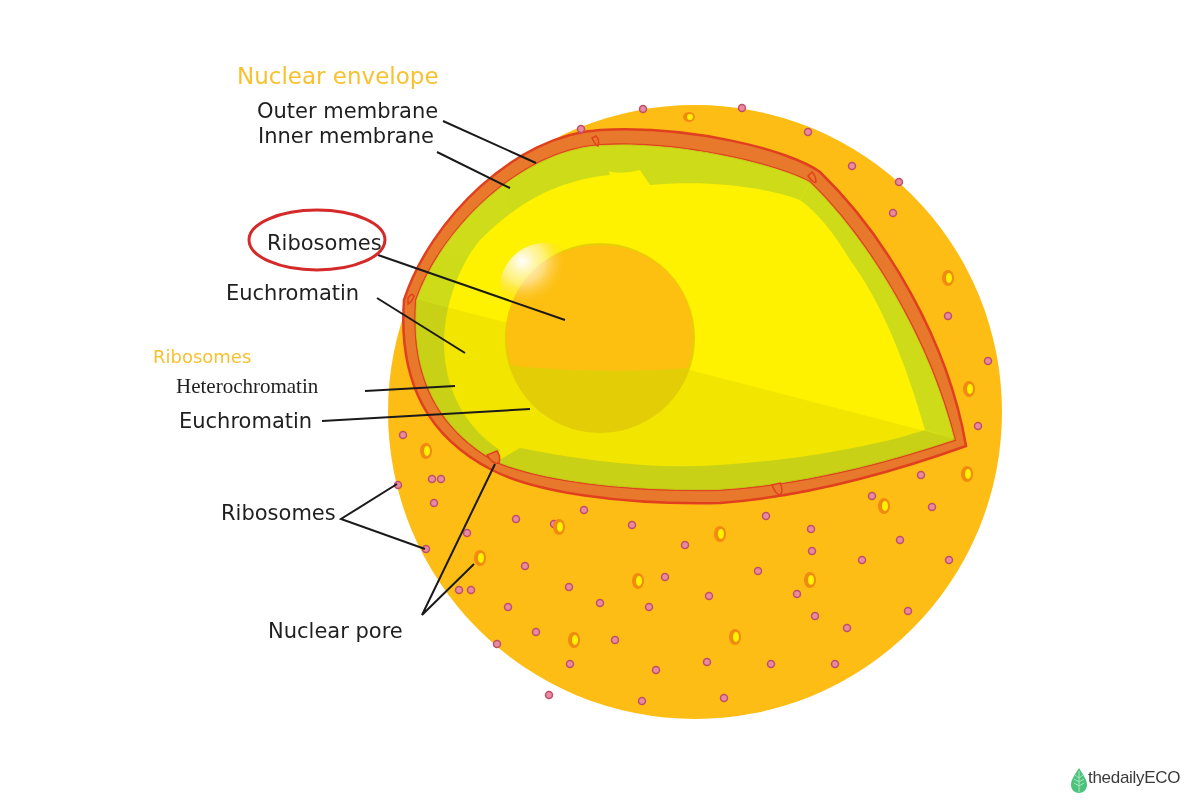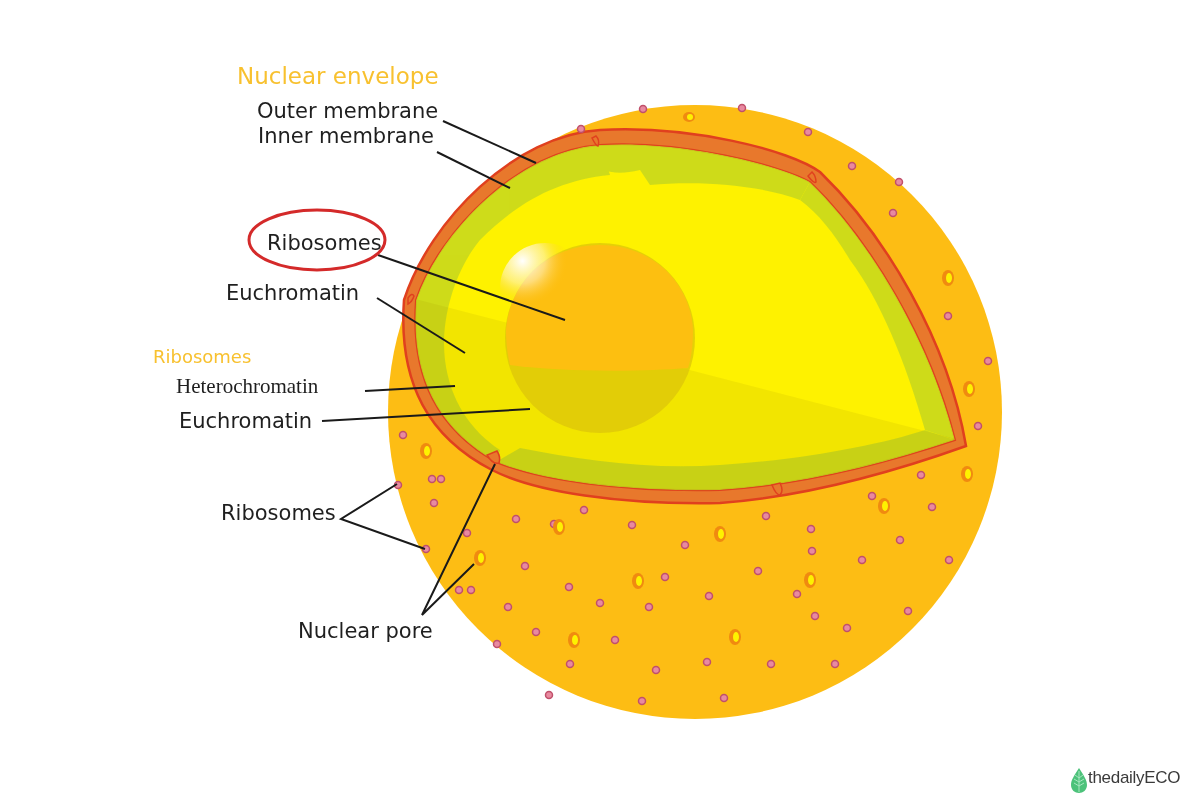--- a/index.html
+++ b/index.html
@@ -170,18 +170,18 @@
 
 <div class="lbl cat" style="left:237px;top:65px;font-size:23px;">Nuclear envelope</div>
 <div class="lbl" style="left:257px;top:101px;">Outer membrane</div>
 <div class="lbl" style="left:258px;top:126px;">Inner membrane</div>
 <div class="lbl" style="left:267px;top:233px;">Ribosomes</div>
 <div class="lbl" style="left:226px;top:283px;">Euchromatin</div>
 <div class="lbl cat" style="left:153px;top:348px;font-size:18px;">Ribosomes</div>
 <div class="lbl" style="left:176px;top:376px;font-family:Liberation Serif, serif;">Heterochromatin</div>
 <div class="lbl" style="left:179px;top:411px;">Euchromatin</div>
 <div class="lbl" style="left:221px;top:503px;">Ribosomes</div>
-<div class="lbl" style="left:268px;top:621px;margin-left:30px;">Nuclear pore</div>
+<div class="lbl" style="left:268px;top:621px;">Nuclear pore</div>
 
 <div class="logo">
   <span style="width:18px;display:inline-block;"></span>
   <span class="logo-text">thedailyECO</span>
 </div>
 
 </body></html>

